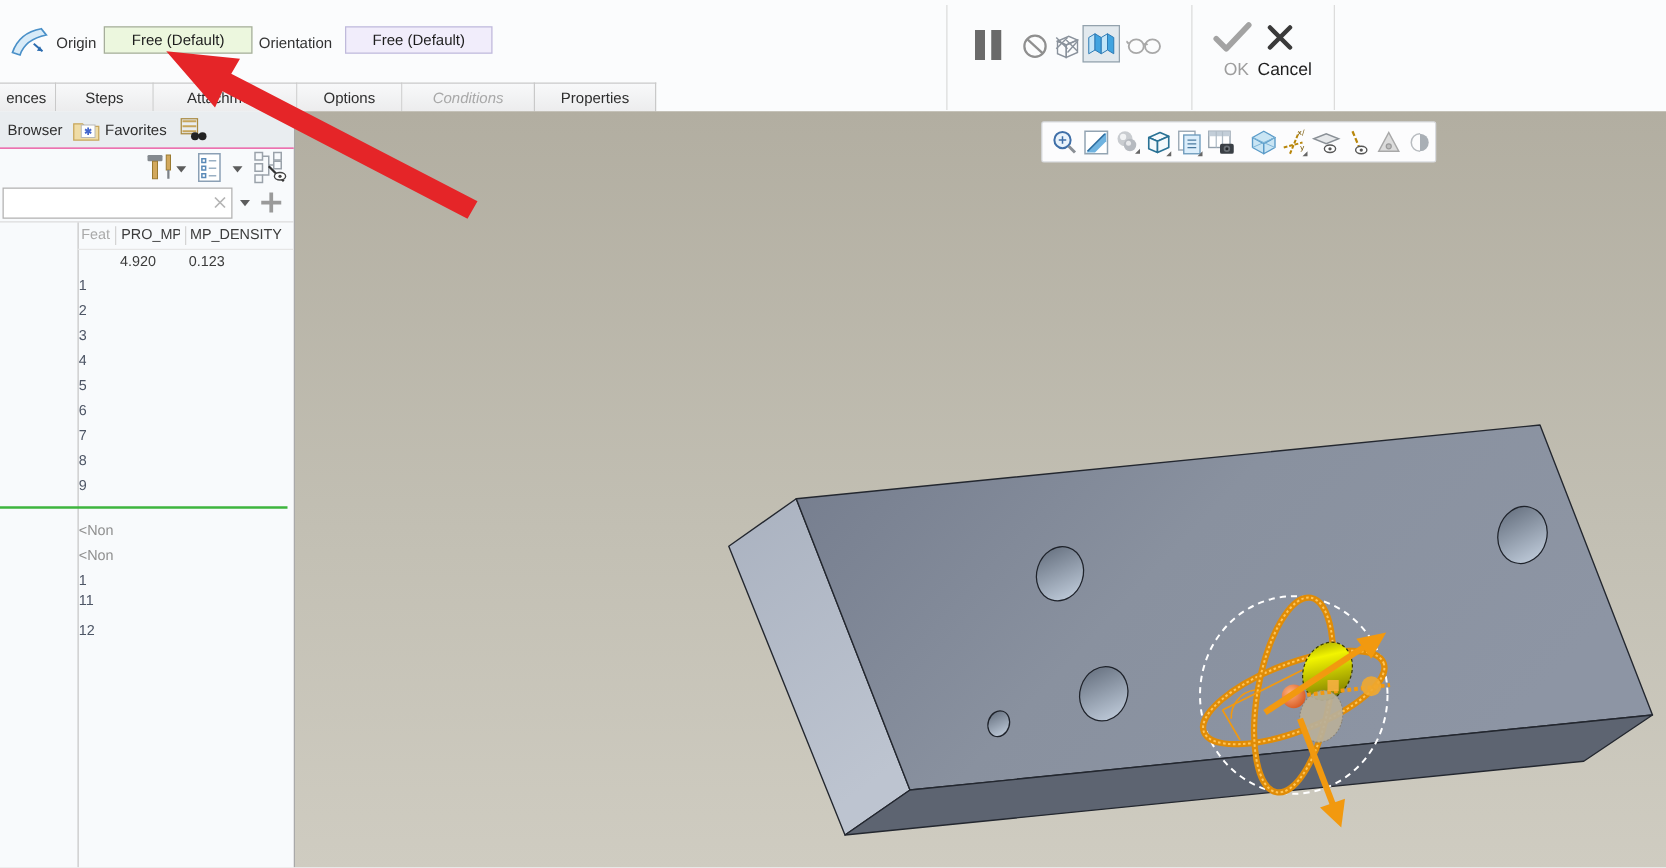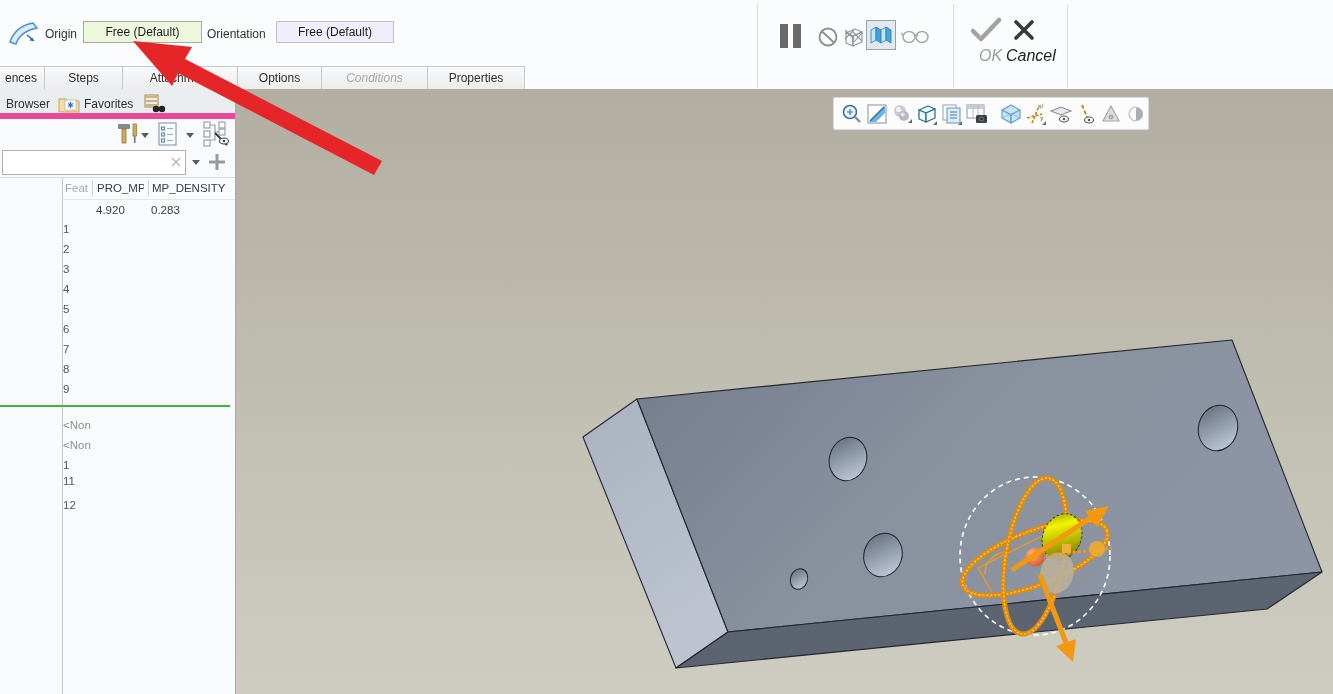--- a/index.html
+++ b/index.html
@@ -12,37 +12,37 @@
   .feat-icon{position:absolute;left:7px;top:18px;width:32px;height:32px;}
   .lbl{position:absolute;top:27px;font-size:12px;color:#333;}
   .pfield{position:absolute;top:21px;height:22px;display:flex;align-items:center;
           justify-content:center;font-size:12px;color:#1d1d1d;}
   .pfield.green{left:83px;width:119px;background:#ecf7de;border:1px solid #a6ad9c;}
   .pfield.purple{left:276px;width:118px;background:#f1edfb;border:1px solid #c0badb;}
   .vdiv{position:absolute;width:1px;background:#dcdcdc;}
   .tb-ic{position:absolute;}
   .preview-btn{position:absolute;left:866px;top:20px;width:30px;height:30px;background:#e2e9ee;
                border:1px solid #93a2ad;display:flex;align-items:center;justify-content:center;}
-  .okx-label{position:absolute;top:47px;font-size:16px;font-style:italic;}
+  .okx-label{position:absolute;top:47px;font-size:14px;}
   .ok-l{left:979px;color:#9d9d9d;}
   .ca-l{left:1006px;color:#1f1f1f;}
 
   
   .tabs{position:absolute;left:0;top:66px;height:23px;display:flex;}
   .tab{height:23px;background:linear-gradient(#f8f9fa,#ececed);border-top:1px solid #c9c9c9;
        border-right:1px solid #c9c9c9;display:flex;align-items:center;justify-content:center;
        font-size:12px;color:#2e2e2e;}
   .tab.first{justify-content:flex-start;padding-left:5px;}
   .tab.disabled{color:#a8a8a8;font-style:italic;}
 
   
   .leftpanel{position:absolute;left:0;top:89px;width:236px;height:605px;background:#f8fafc;
              border-right:1px solid #a9a9a9;}
   .browser-strip{position:absolute;left:0;top:0;width:235px;height:30px;background:#e9edf0;
-                 border-bottom:6px solid #ec4899;}
+                 border-bottom:1px solid #ec4899;}
   .bs-text{position:absolute;top:8px;font-size:12px;color:#2e2e2e;}
   .lp-ic{position:absolute;}
   .caret{width:0;height:0;border-left:4px solid transparent;border-right:4px solid transparent;
          border-top:5px solid #5c5c5c;position:absolute;}
   .searchbox{position:absolute;left:2px;top:61px;width:184px;height:25px;background:#fff;
              border:1px solid #b0b0b0;font-size:12px;padding:2px 18px 2px 4px;color:#333;}
   .hline{position:absolute;left:0;height:1px;background:#dcdcdc;}
   .col-line{position:absolute;left:62px;top:89px;width:1px;height:516px;background:#c6c6c6;}
   .hdr{position:absolute;top:93px;font-size:11.5px;color:#3c3c3c;white-space:nowrap;overflow:hidden;}
   .hdr-sep{position:absolute;top:92px;width:1px;height:15px;background:#d4d4d4;}
@@ -218,21 +218,21 @@
     <div class="col-line"></div>
 
     <span class="hdr" style="left:65px;width:25px;color:#a9a9a9">Feat</span>
     <span class="hdr-sep" style="left:92px"></span>
     <span class="hdr" style="left:97px;width:47px">PRO_MP</span>
     <span class="hdr-sep" style="left:148px"></span>
     <span class="hdr" style="left:152px;width:82px">MP_DENSITY</span>
     <div class="hline" style="top:110px;left:62px;width:173px;background:#e6e6e6"></div>
 
     <span class="val" style="left:96px">4.920</span>
-    <span class="val" style="left:151px">0.283</span>
+    <span class="val" style="left:151px">0.123</span>
 
     <span class="rownum" style="top:134px">1</span>
     <span class="rownum" style="top:154px">2</span>
     <span class="rownum" style="top:174px">3</span>
     <span class="rownum" style="top:194px">4</span>
     <span class="rownum" style="top:214px">5</span>
     <span class="rownum" style="top:234px">6</span>
     <span class="rownum" style="top:254px">7</span>
     <span class="rownum" style="top:274px">8</span>
     <span class="rownum" style="top:294px">9</span>

